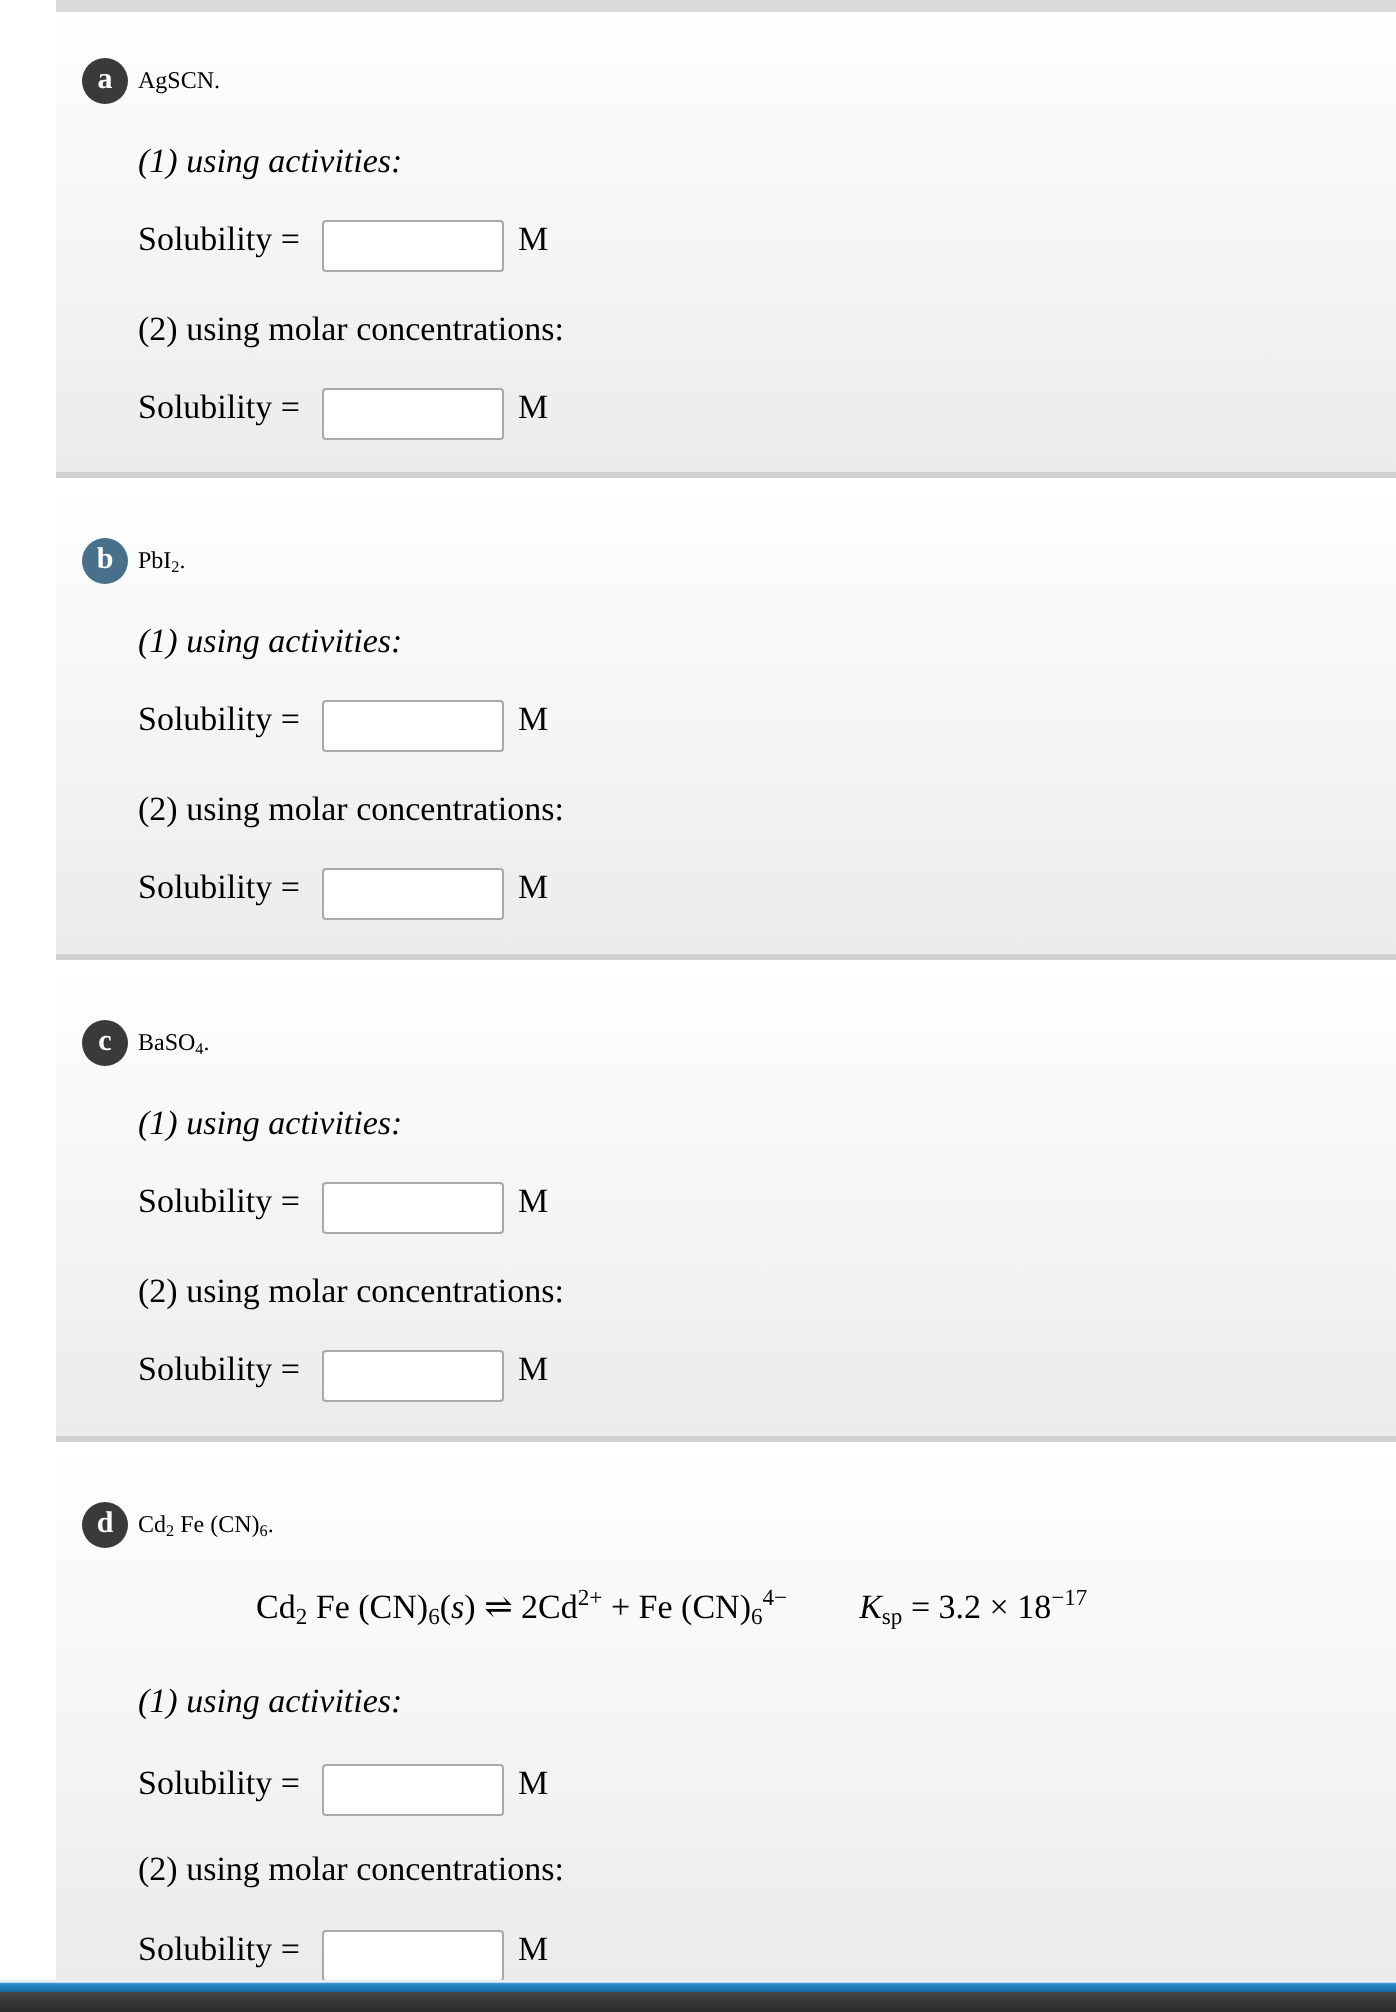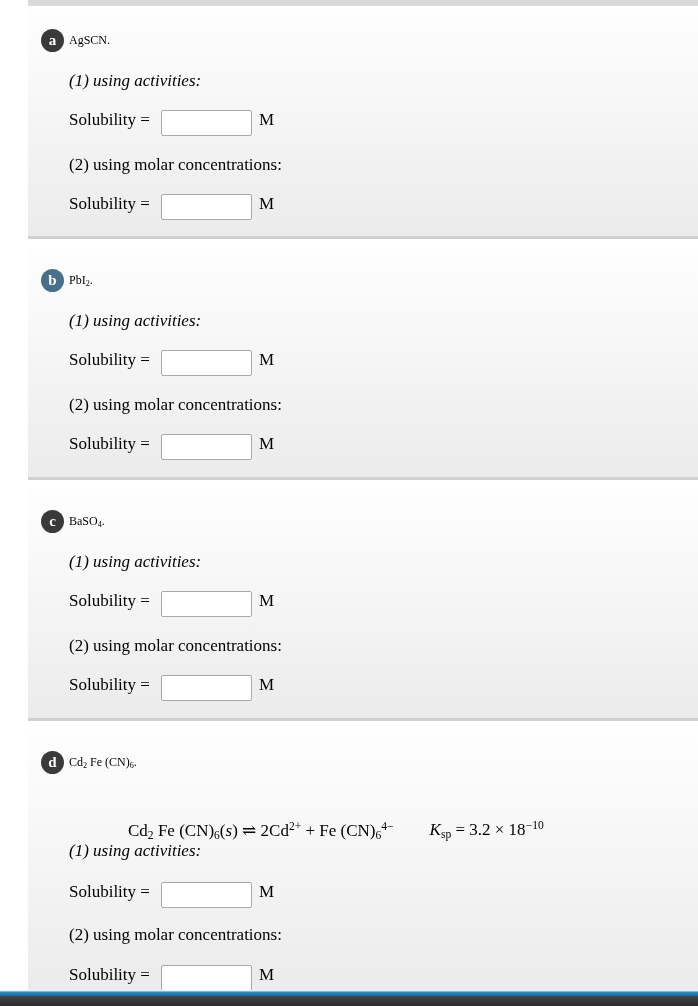--- a/index.html
+++ b/index.html
@@ -48,22 +48,22 @@
   .sol-label{width:92px;font-size:17px;flex:0 0 auto;white-space:nowrap;}
   .answer-input{
     width:91px;height:26px;box-sizing:border-box;
     border:1px solid #a9a9a9;border-radius:2px;
     background:#fff;padding:2px 4px;margin:0;
     font-family:inherit;font-size:15px;
   }
   .unit{margin-left:7px;font-size:17px;}
   .equation-row{
     position:absolute;left:100px;top:64px;
-    display:flex;gap:36px;align-items:flex-start;
-    font-size:17px;white-space:nowrap;margin-top:26px;
+    display:flex;gap:36px;align-items:flex-end;
+    font-size:17px;white-space:nowrap;
   }
   sub,sup{font-size:68%;line-height:0;}
   sub{vertical-align:-0.25em;}
   sup{vertical-align:0.55em;}
   .it{font-style:italic;}
   .blue-bar{
     position:absolute;left:0;right:0;top:990px;height:6px;
     background:linear-gradient(180deg,#e9f0f5 0%,#e9f0f5 18%,#2e8fc6 30%,#1d7fb8 60%,#16699e 100%);
   }
   .dark-bar{
@@ -133,21 +133,21 @@
   </div>
 </section>
 
 <section class="card card-d">
   <div class="part-header">
     <span class="badge" style="background-color: rgb(58, 58, 58);">d</span>
     <span class="part-title"><span>Cd</span><sub>2</sub><span> Fe (CN)</span><sub>6</sub><span>.</span></span>
   </div>
   <div class="equation-row">
     <span><span>Cd</span><sub>2</sub><span> Fe (CN)</span><sub>6</sub><span>(</span><span class="it">s</span><span>) ⇌ 2Cd</span><sup>2+</sup><span> + Fe (CN)</span><sub>6</sub><sup>4−</sup></span>
-    <span><span class="it">K</span><sub>sp</sub><span> = 3.2 × 18</span><sup>−10</sup></span>
+    <span><span class="it">K</span><sub>sp</sub><span> = 3.2 × 18</span><sup>−17</sup></span>
   </div>
   <div class="prompt p1">(1) using activities:</div>
   <div class="answer-row row1">
     <span class="sol-label">Solubility =</span>
     <input class="answer-input" type="text" value="" style="">
     <span class="unit">M</span>
   </div>
   <div class="prompt p2">(2) using molar concentrations:</div>
   <div class="answer-row row2">
     <span class="sol-label">Solubility =</span>

